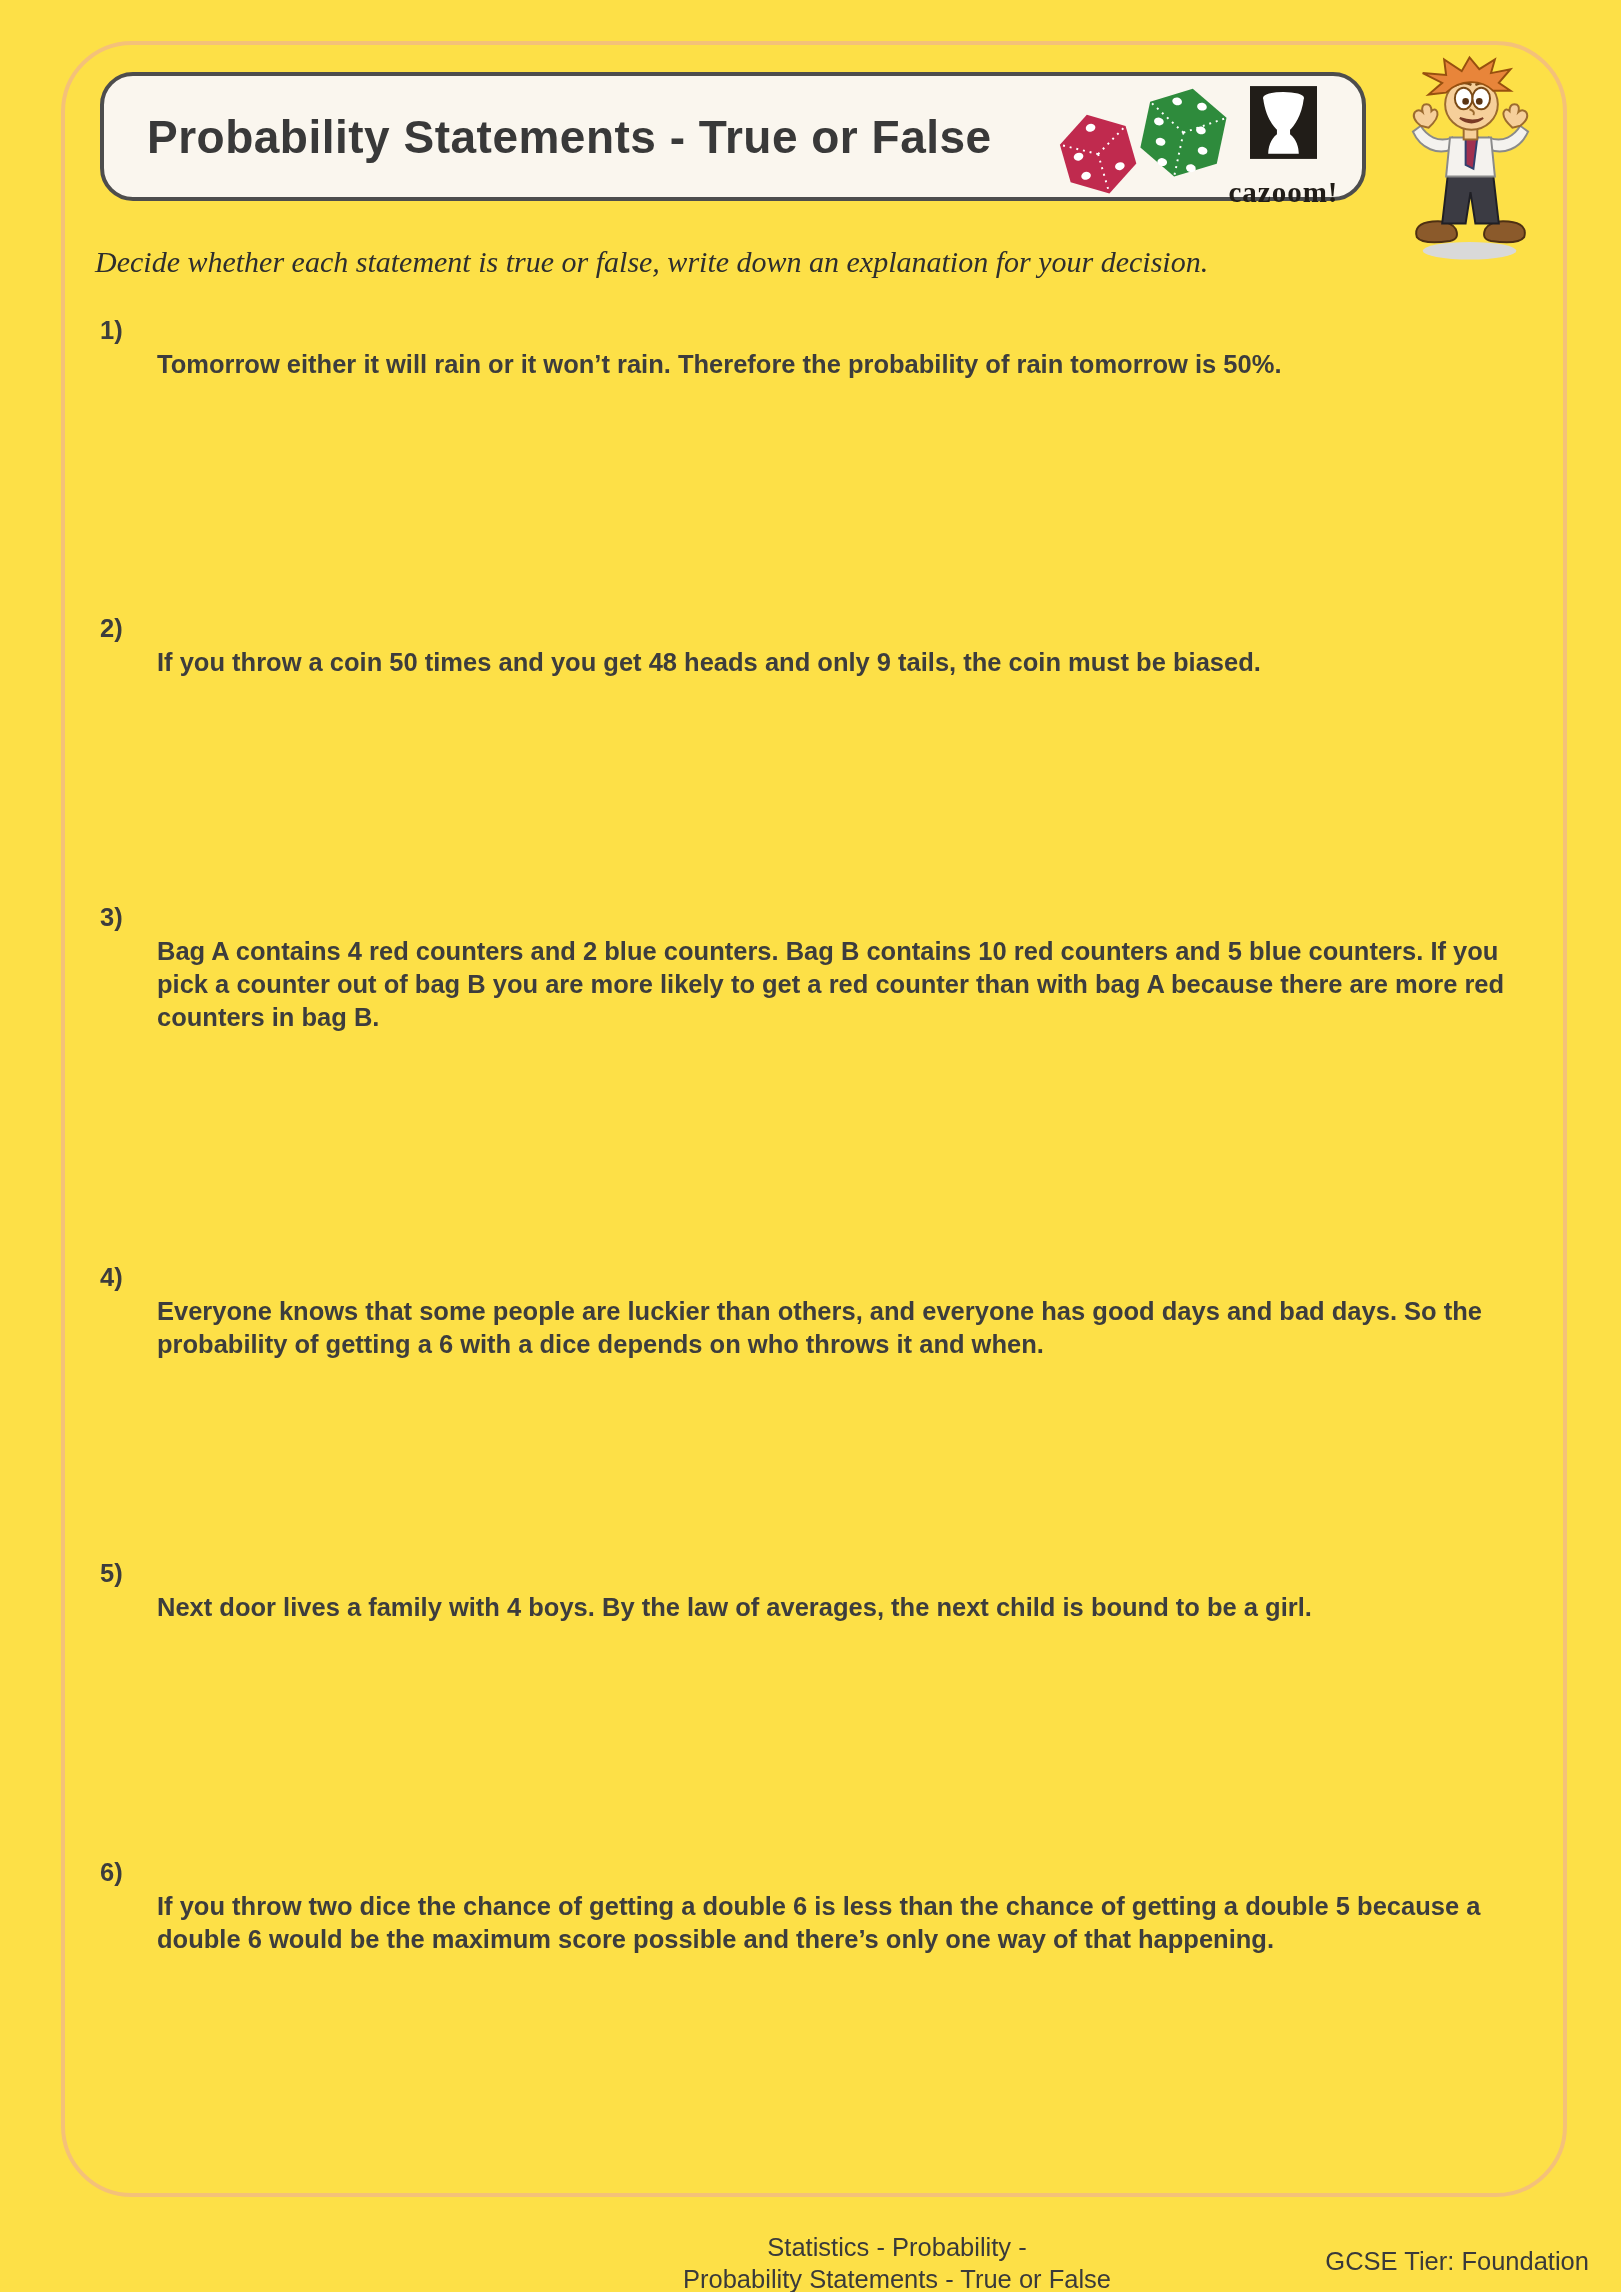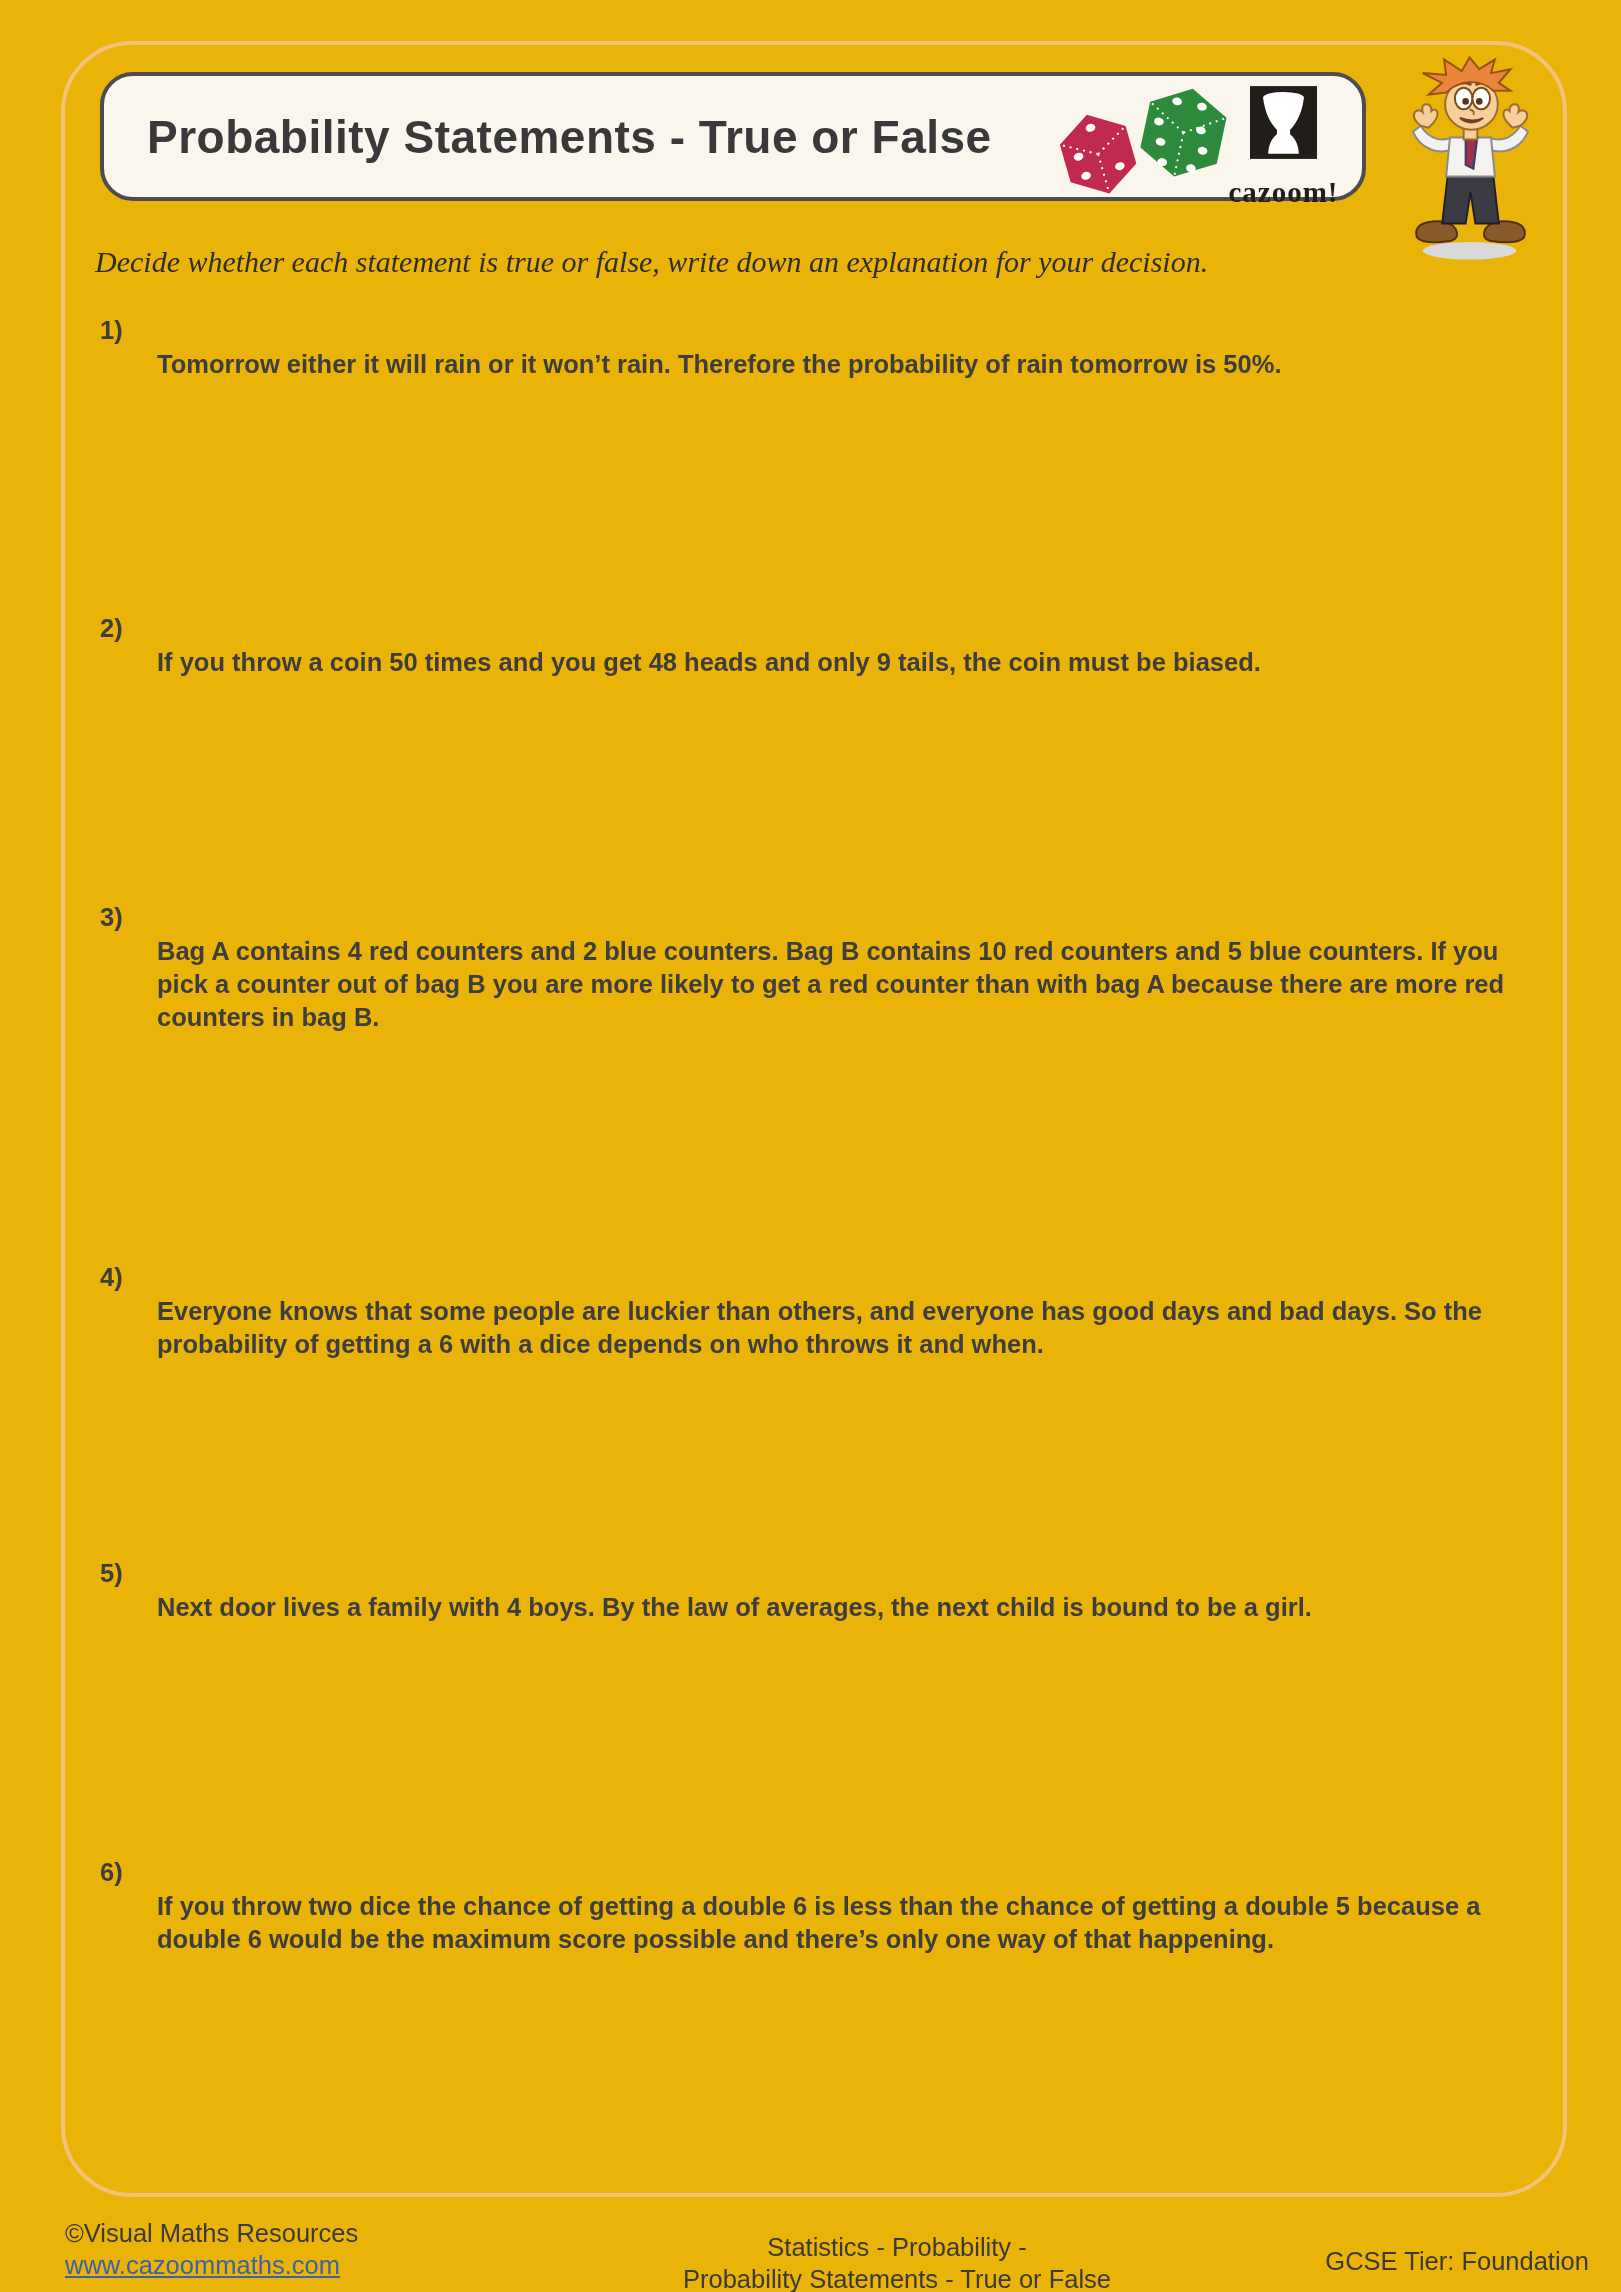--- a/index.html
+++ b/index.html
@@ -1,21 +1,21 @@
 <!DOCTYPE html>
 <html><head>
 <meta charset="utf-8">
 <style>
   * { margin: 0; padding: 0; box-sizing: border-box; }
   html, body { background: #ffffff; }
   .page {
     position: relative;
     width: 1621px;
     height: 2293px;
-    background: #eab308;
+    background: #fde047;
     font-family: "Liberation Sans", sans-serif;
     overflow: hidden;
   }
   
   .frame {
     position: absolute;
     left: 61px; top: 41px;
     width: 1506px; height: 2156px;
     border: 4.9px solid #f4c179;
     border-radius: 71px;
@@ -220,24 +220,20 @@
   </div>
   <div class="statement s5">
     <span class="num">5)</span>
     <div class="text">Next door lives a family with 4 boys. By the law of averages, the next child is bound to be a girl.</div>
   </div>
   <div class="statement s6">
     <span class="num">6)</span>
     <div class="text">If you throw two dice the chance of getting a double 6 is less than the chance of getting a double 5 because a double 6 would be the maximum score possible and there’s only one way of that happening.</div>
   </div>
 
-  <div class="footer-left">
-    <div>©Visual Maths Resources</div>
-    <a>www.cazoommaths.com</a>
-  </div>
   <div class="footer-center">
     <div>Statistics - Probability -</div>
     <div>Probability Statements - True or False</div>
   </div>
   <div class="footer-right">GCSE Tier: Foundation</div>
 
 </div>
 
 
 </body></html>

